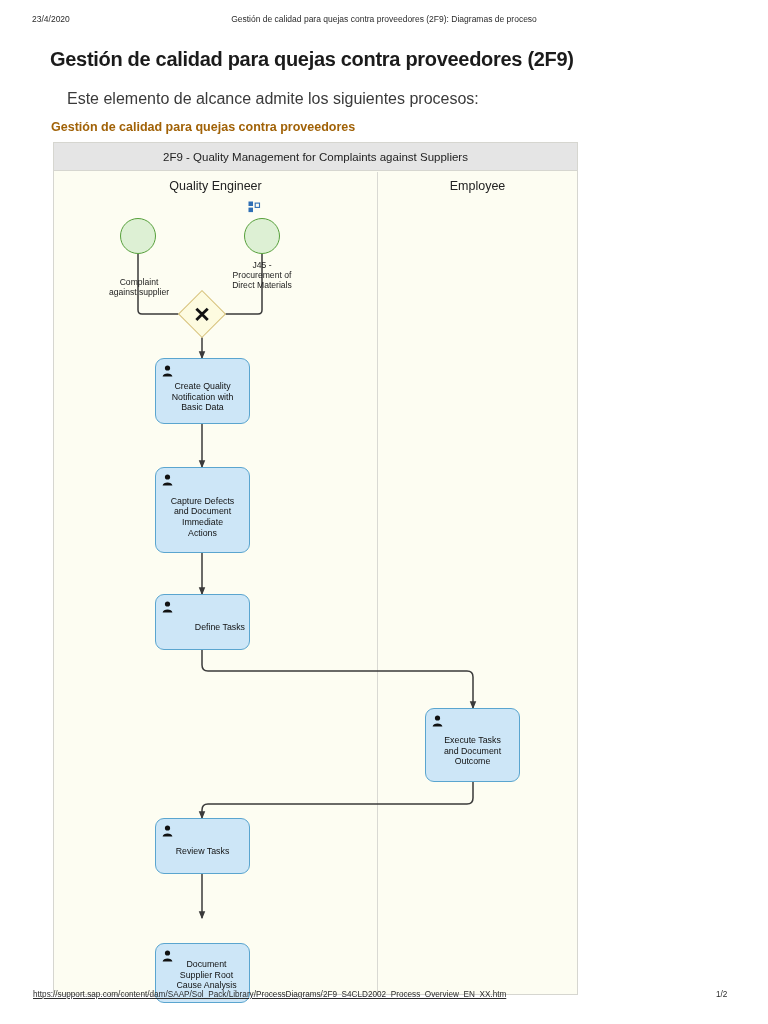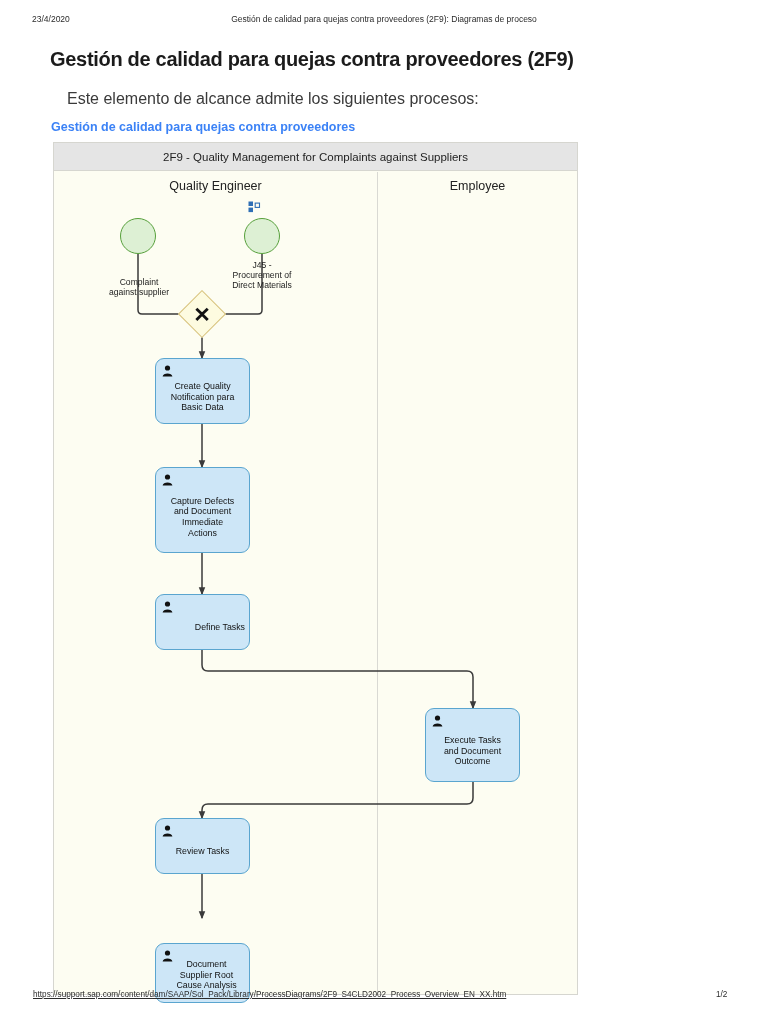--- a/index.html
+++ b/index.html
@@ -29,21 +29,21 @@
     position: absolute; left: 50px; top: 48px;
     font-size: 20px; font-weight: bold; letter-spacing: -0.3px;
     color: #1b1b1b; white-space: nowrap;
   }
   .lead {
     position: absolute; left: 51px; top: 90px;
     font-size: 16px; color: #3a3a3a; margin-left: 16px;
   }
   .h2 {
     position: absolute; left: 51px; top: 120px;
-    font-size: 12.5px; font-weight: bold; color: #3b82f6;
+    font-size: 12.5px; font-weight: bold; color: #a16207;
   }
 
   
   .pool {
     position: absolute; left: 53px; top: 142px;
     width: 525px; height: 853px;
     border: 1px solid #d6d6d0;
     background: #fdfdf2;
   }
   .pool-title {
@@ -195,21 +195,21 @@
   <div class="gateway-x" style="left:185px; top:297px;">✕</div>
 
   <div class="task" style="left:155px; top:358px; width:95px; height:66px;">
     <span class="task-icon">
       <svg viewBox="0 0 11 12" width="11" height="12">
         <circle cx="5.5" cy="3" r="2.6" fill="#111"></circle>
         <path d="M 0.6 11.6 C 0.9 7.4 10.1 7.4 10.4 11.6 Z" fill="#111"></path>
       </svg>
     </span>
     <span class="task-label" style="white-space:pre-line; padding-top:12px;">Create Quality
-Notification para
+Notification with
 Basic Data</span>
   </div>
 
   <div class="task" style="left:155px; top:467px; width:95px; height:86px;">
     <span class="task-icon">
       <svg viewBox="0 0 11 12" width="11" height="12">
         <circle cx="5.5" cy="3" r="2.6" fill="#111"></circle>
         <path d="M 0.6 11.6 C 0.9 7.4 10.1 7.4 10.4 11.6 Z" fill="#111"></path>
       </svg>
     </span>

